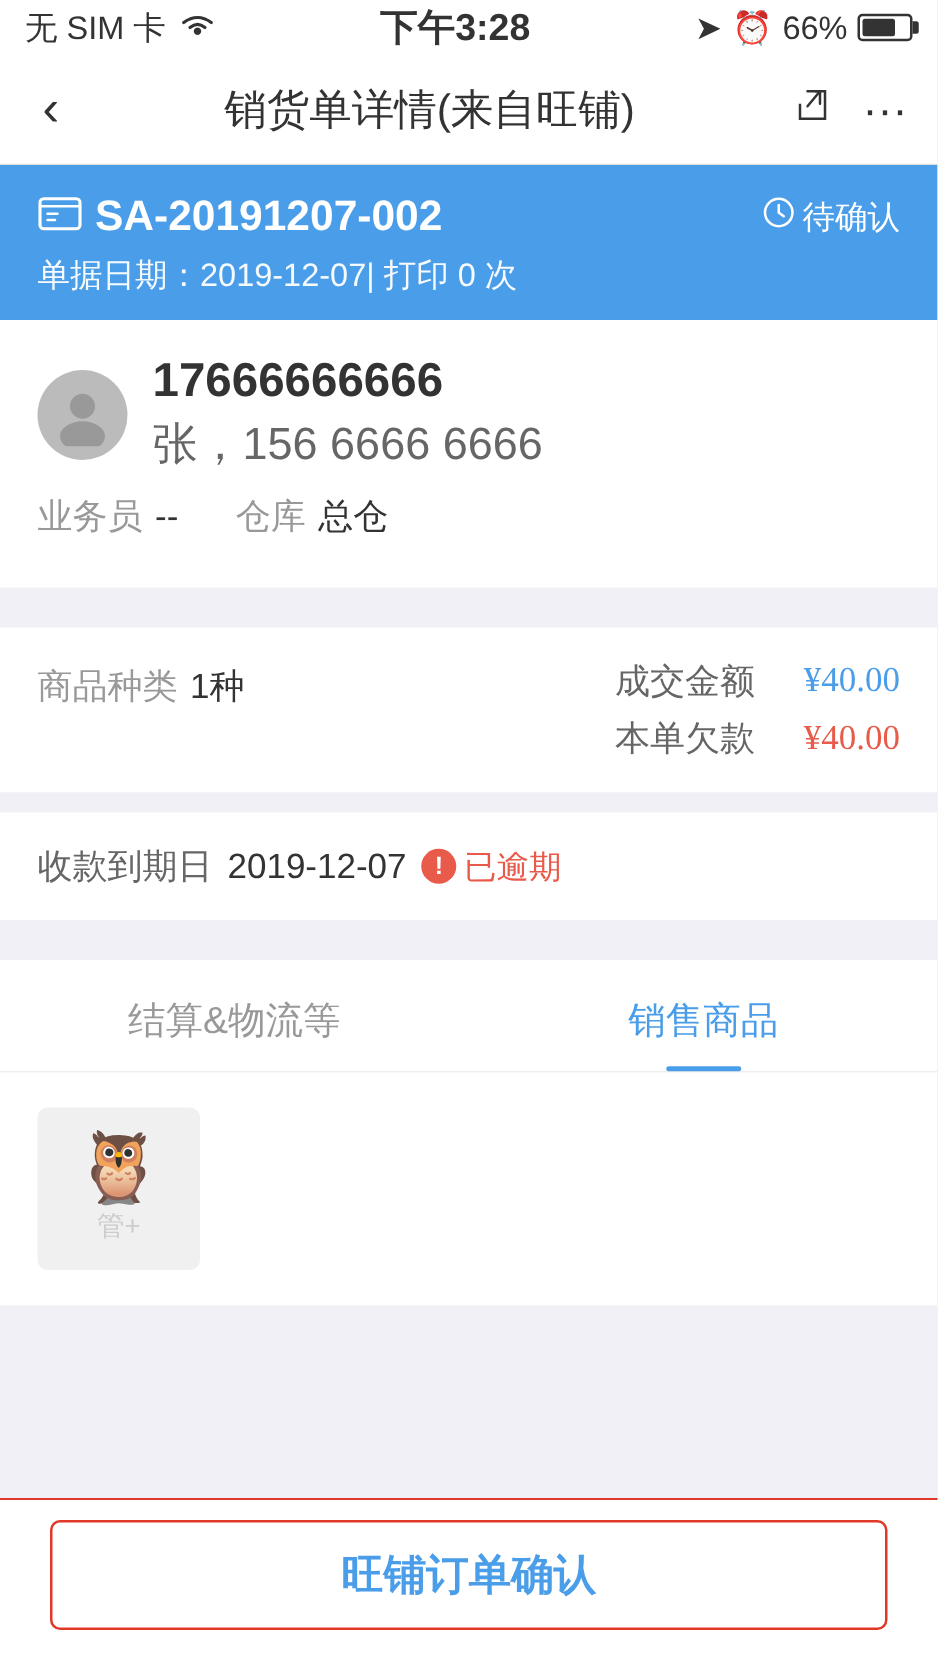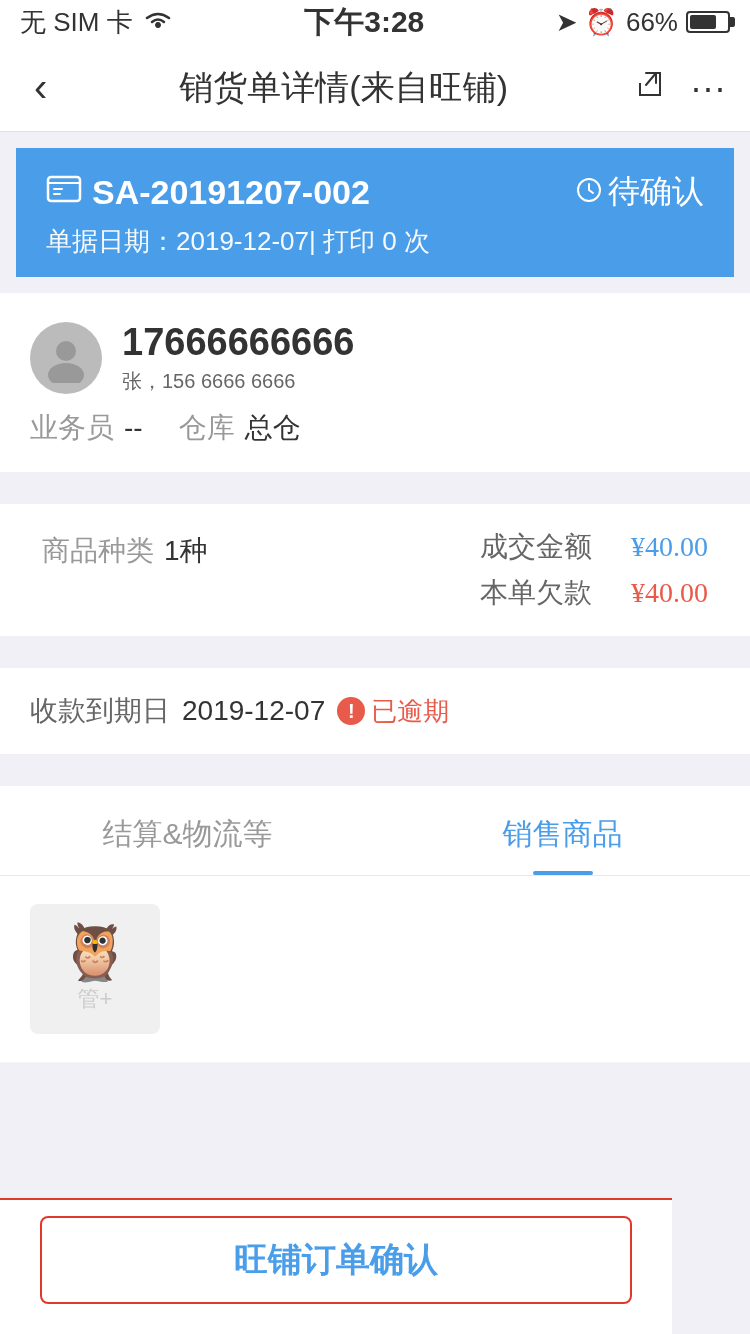--- a/index.html
+++ b/index.html
@@ -99,21 +99,21 @@
     .nav-action-icon {
       font-size: 36px;
       color: #333;
       cursor: pointer;
     }
 
     
     .order-header {
       background: #4a9de8;
       padding: 22px 30px 18px;
-      margin: 16px;
+      margin: 0;
     }
     .order-header-top {
       display: flex;
       align-items: center;
       justify-content: space-between;
       margin-bottom: 10px;
     }
     .order-id-container {
       display: flex;
       align-items: center;
@@ -126,32 +126,32 @@
     .order-id {
       font-size: 34px;
       font-weight: 700;
       color: #fff;
     }
     .order-status {
       display: flex;
       align-items: center;
       gap: 6px;
       color: #fff;
-      font-size: 32px;
+      font-size: 26px;
     }
     .order-date-line {
       color: #fff;
       font-size: 26px;
       opacity: 0.95;
     }
 
     
     .customer-card {
       background: #fff;
-      padding: 28px 30px 25px;
+      padding: 28px 30px 38px;
       margin-bottom: 16px;
     }
     .customer-top {
       display: flex;
       align-items: center;
       gap: 20px;
       margin-bottom: 14px;
     }
     .customer-avatar {
       width: 72px;
@@ -163,47 +163,46 @@
       justify-content: center;
       font-size: 40px;
       color: #fff;
     }
     .customer-phone {
       font-size: 38px;
       font-weight: 600;
       color: #333;
     }
     .customer-name {
-      font-size: 20px;
+      font-size: 36px;
       color: #666;
       margin-top: 4px;
     }
     .customer-details {
       display: flex;
-      gap: 36px;
+      gap: 46px;
       font-size: 28px;
       color: #666;
     }
     .customer-detail-item {
       display: flex;
       align-items: center;
       gap: 10px;
     }
     .detail-label {
       color: #999;
     }
     .detail-value {
       color: #333;
     }
 
     
     .amounts-card {
       background: #fff;
-      padding: 24px 42px;
-      margin-bottom: 16px;
+      padding: 24px 30px;
       display: flex;
       align-items: flex-start;
       justify-content: space-between;
     }
     .product-types {
       display: flex;
       align-items: center;
       gap: 10px;
       font-size: 28px;
       color: #666;
@@ -368,21 +367,21 @@
     .content-area {
       min-height: 240px;
       background: #f0f0f6;
     }
 
     
     .confirm-button-container {
       position: fixed;
       bottom: 0;
       left: 0;
-      width: 672px;
+      width: 750px;
       background: #fff;
       padding: 16px 40px 30px;
       border-top: 2px solid #e0392a;
     }
     .confirm-button {
       width: 100%;
       height: 88px;
       background: #fff;
       border: 2px solid #e0392a;
       border-radius: 8px;

